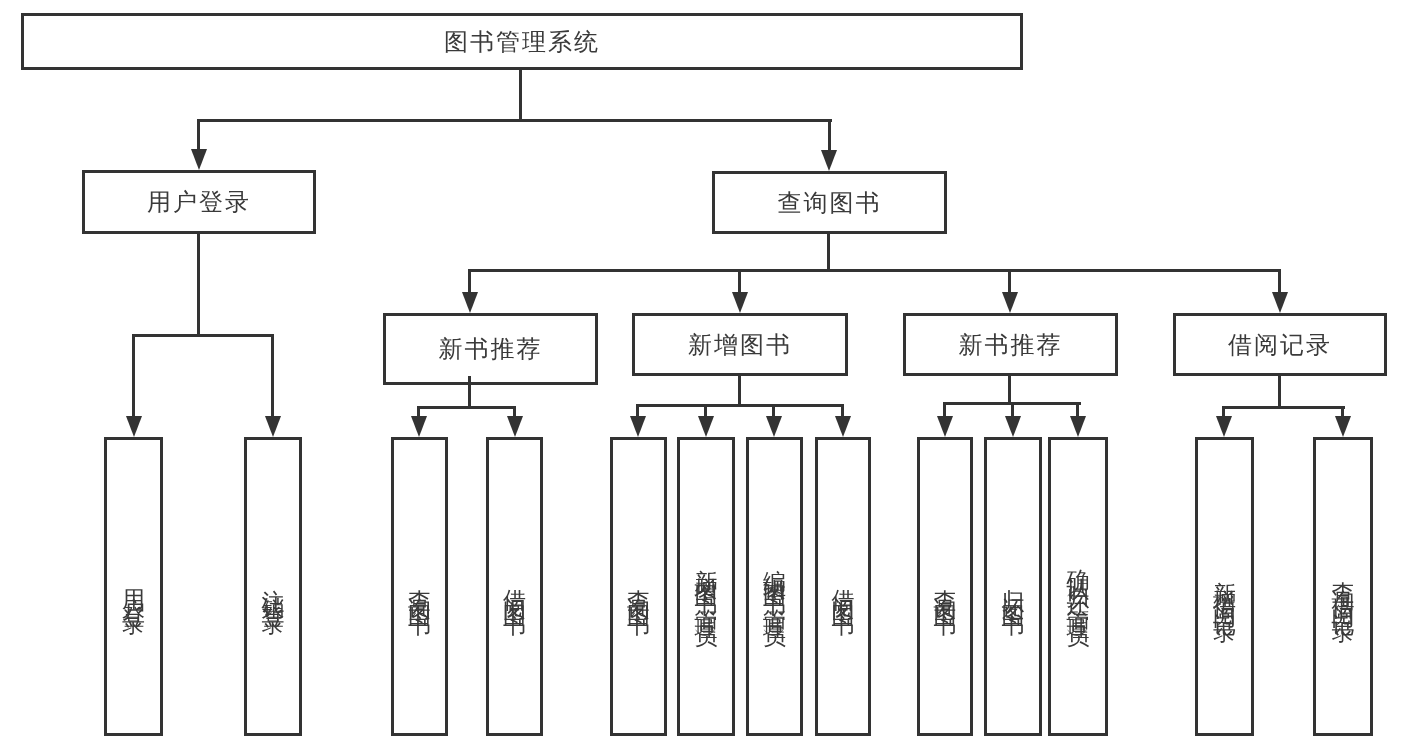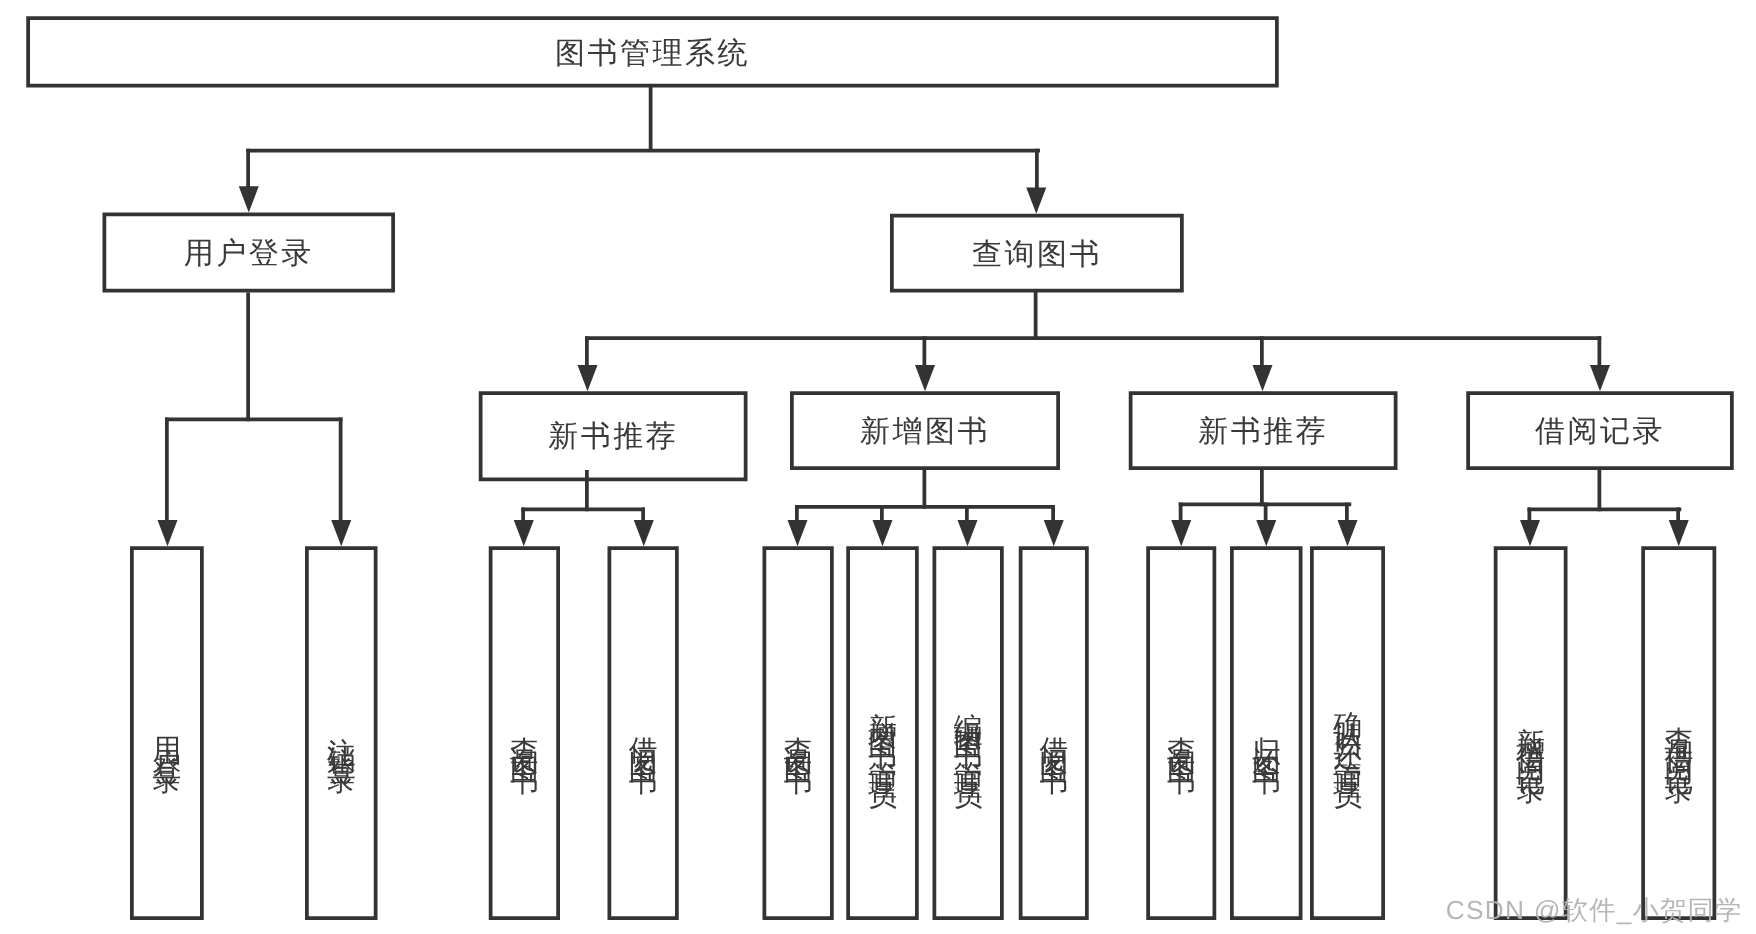--- a/index.html
+++ b/index.html
@@ -185,15 +185,14 @@
     <span>确认归还（管理员）</span>
   </div>
 
   <div class="vbox" style="left:1195px; width:59px;">
     <span>新增借阅记录</span>
   </div>
   <div class="vbox" style="left:1313px; width:60px;">
     <span>查询借阅记录</span>
   </div>
 
-  <div id="watermark">CSDN @软件_小贺同学</div>
 
 </div>
 
 </body></html>

